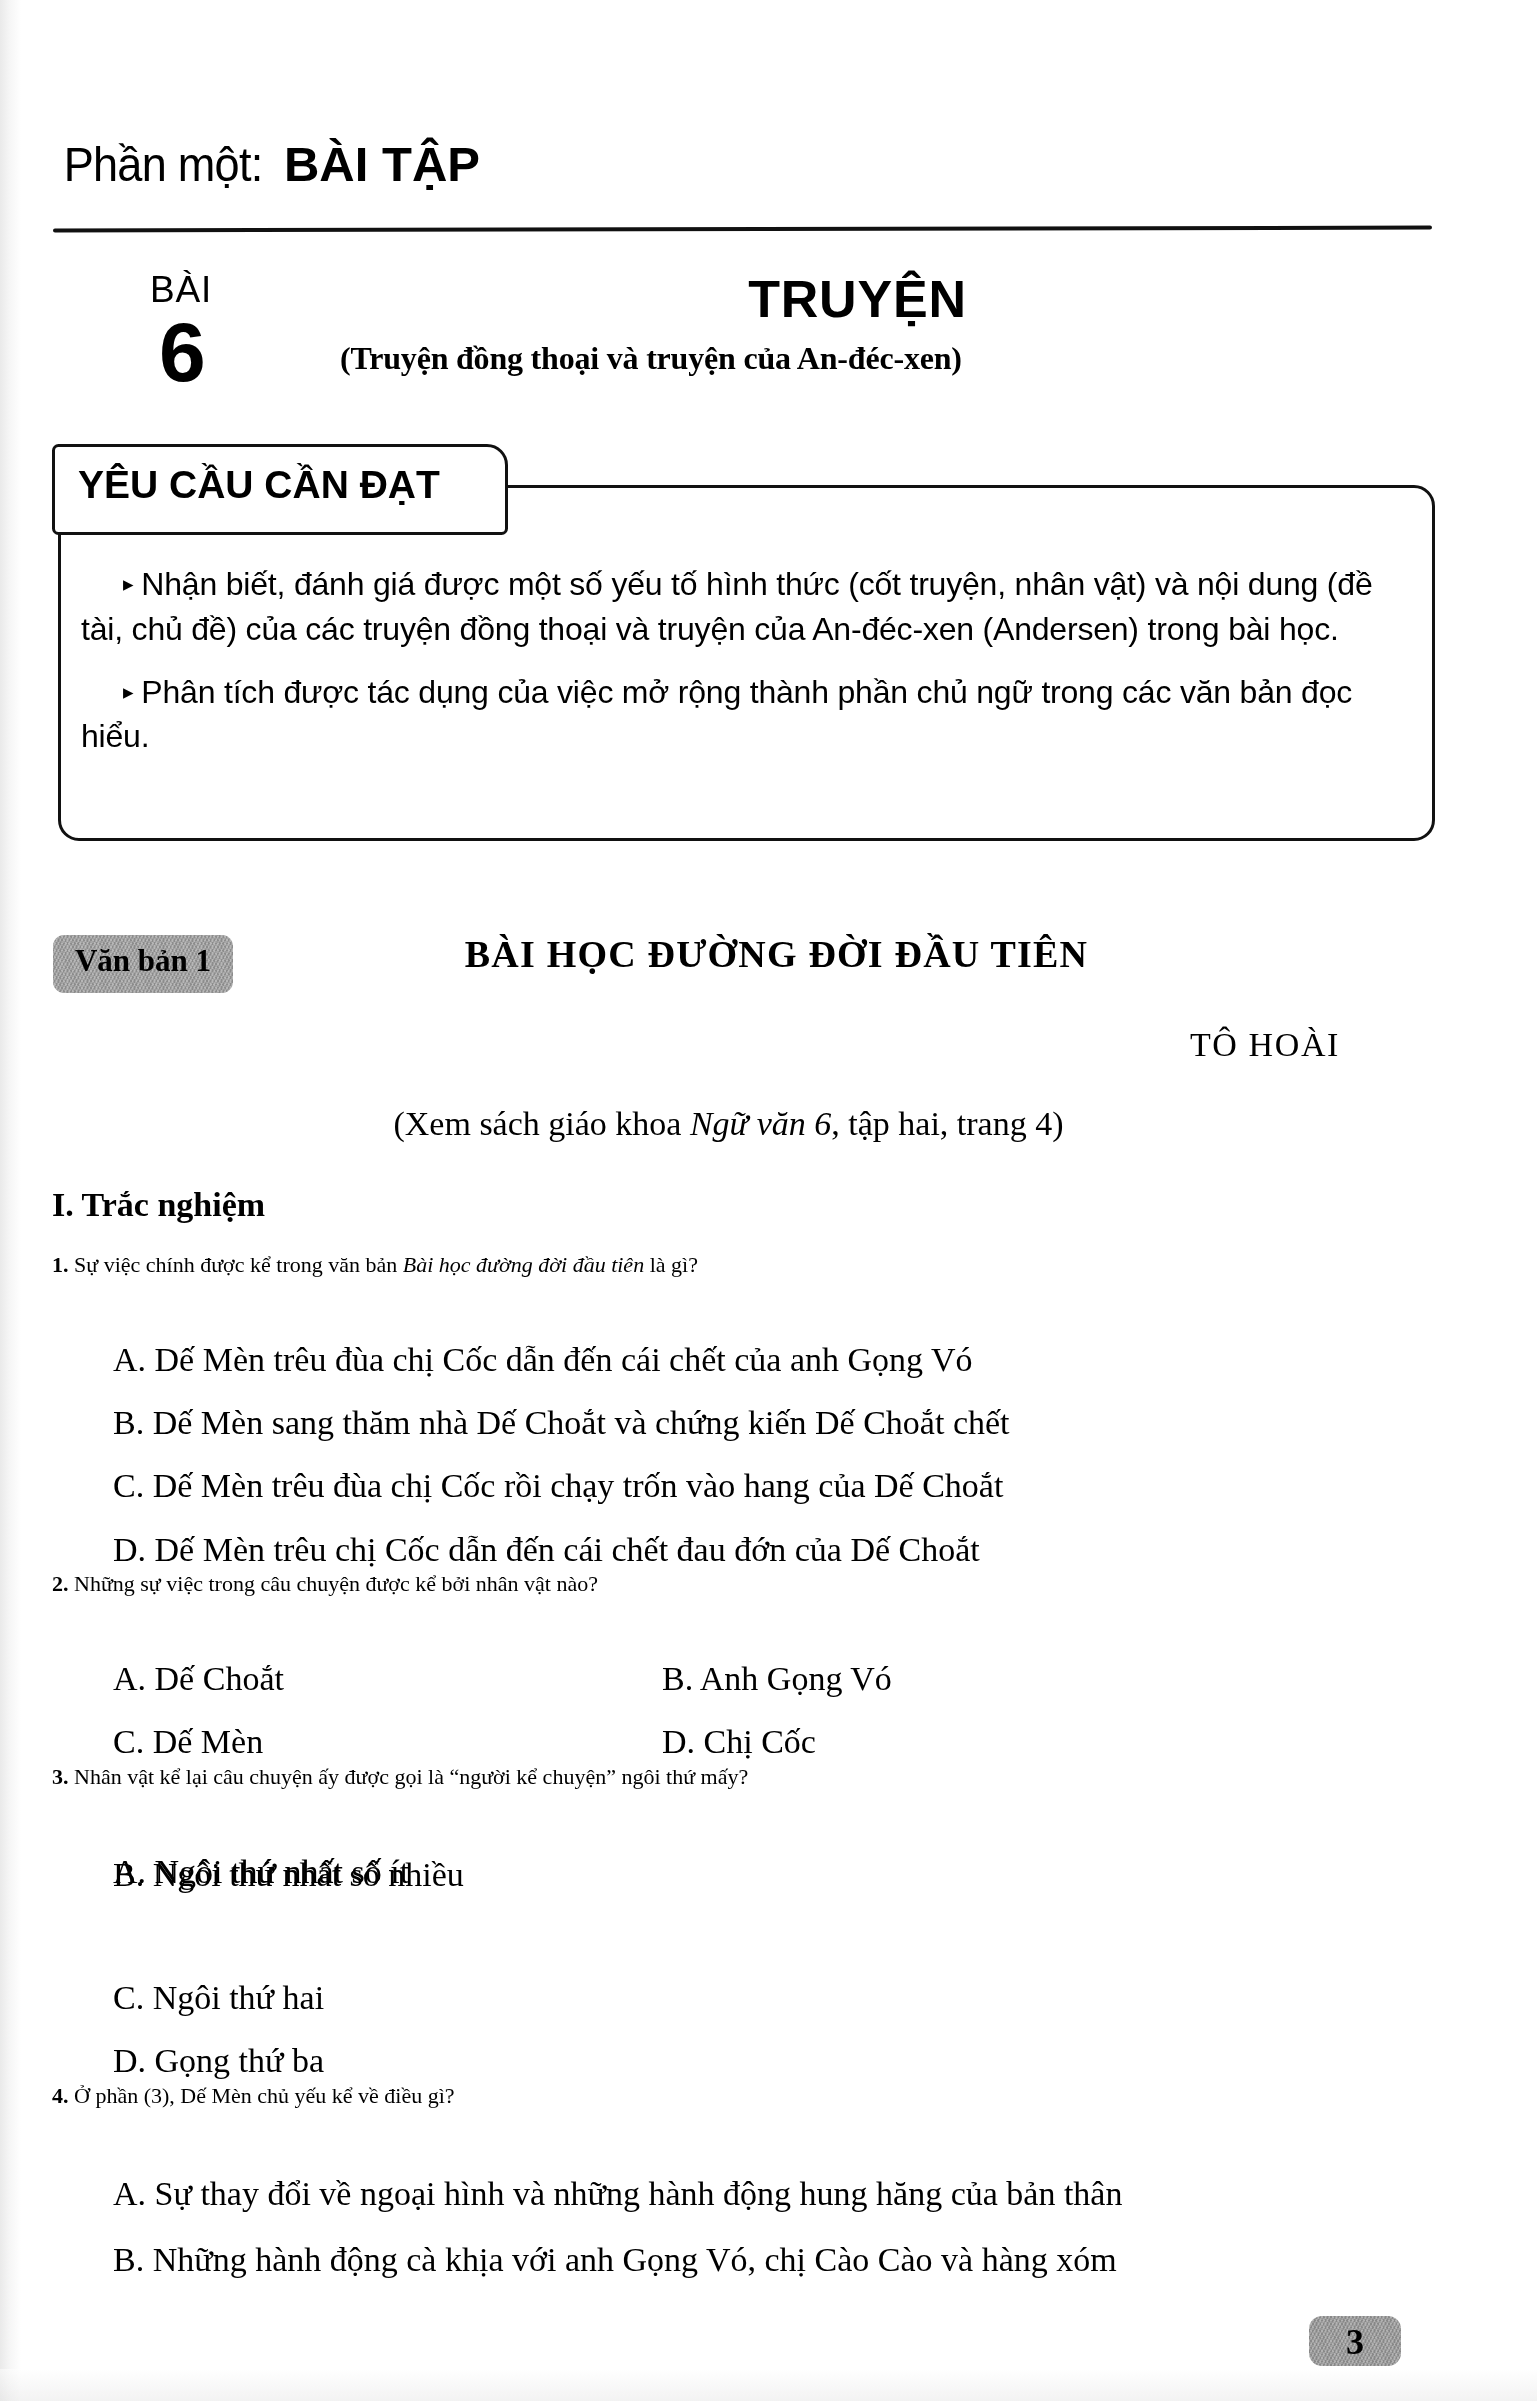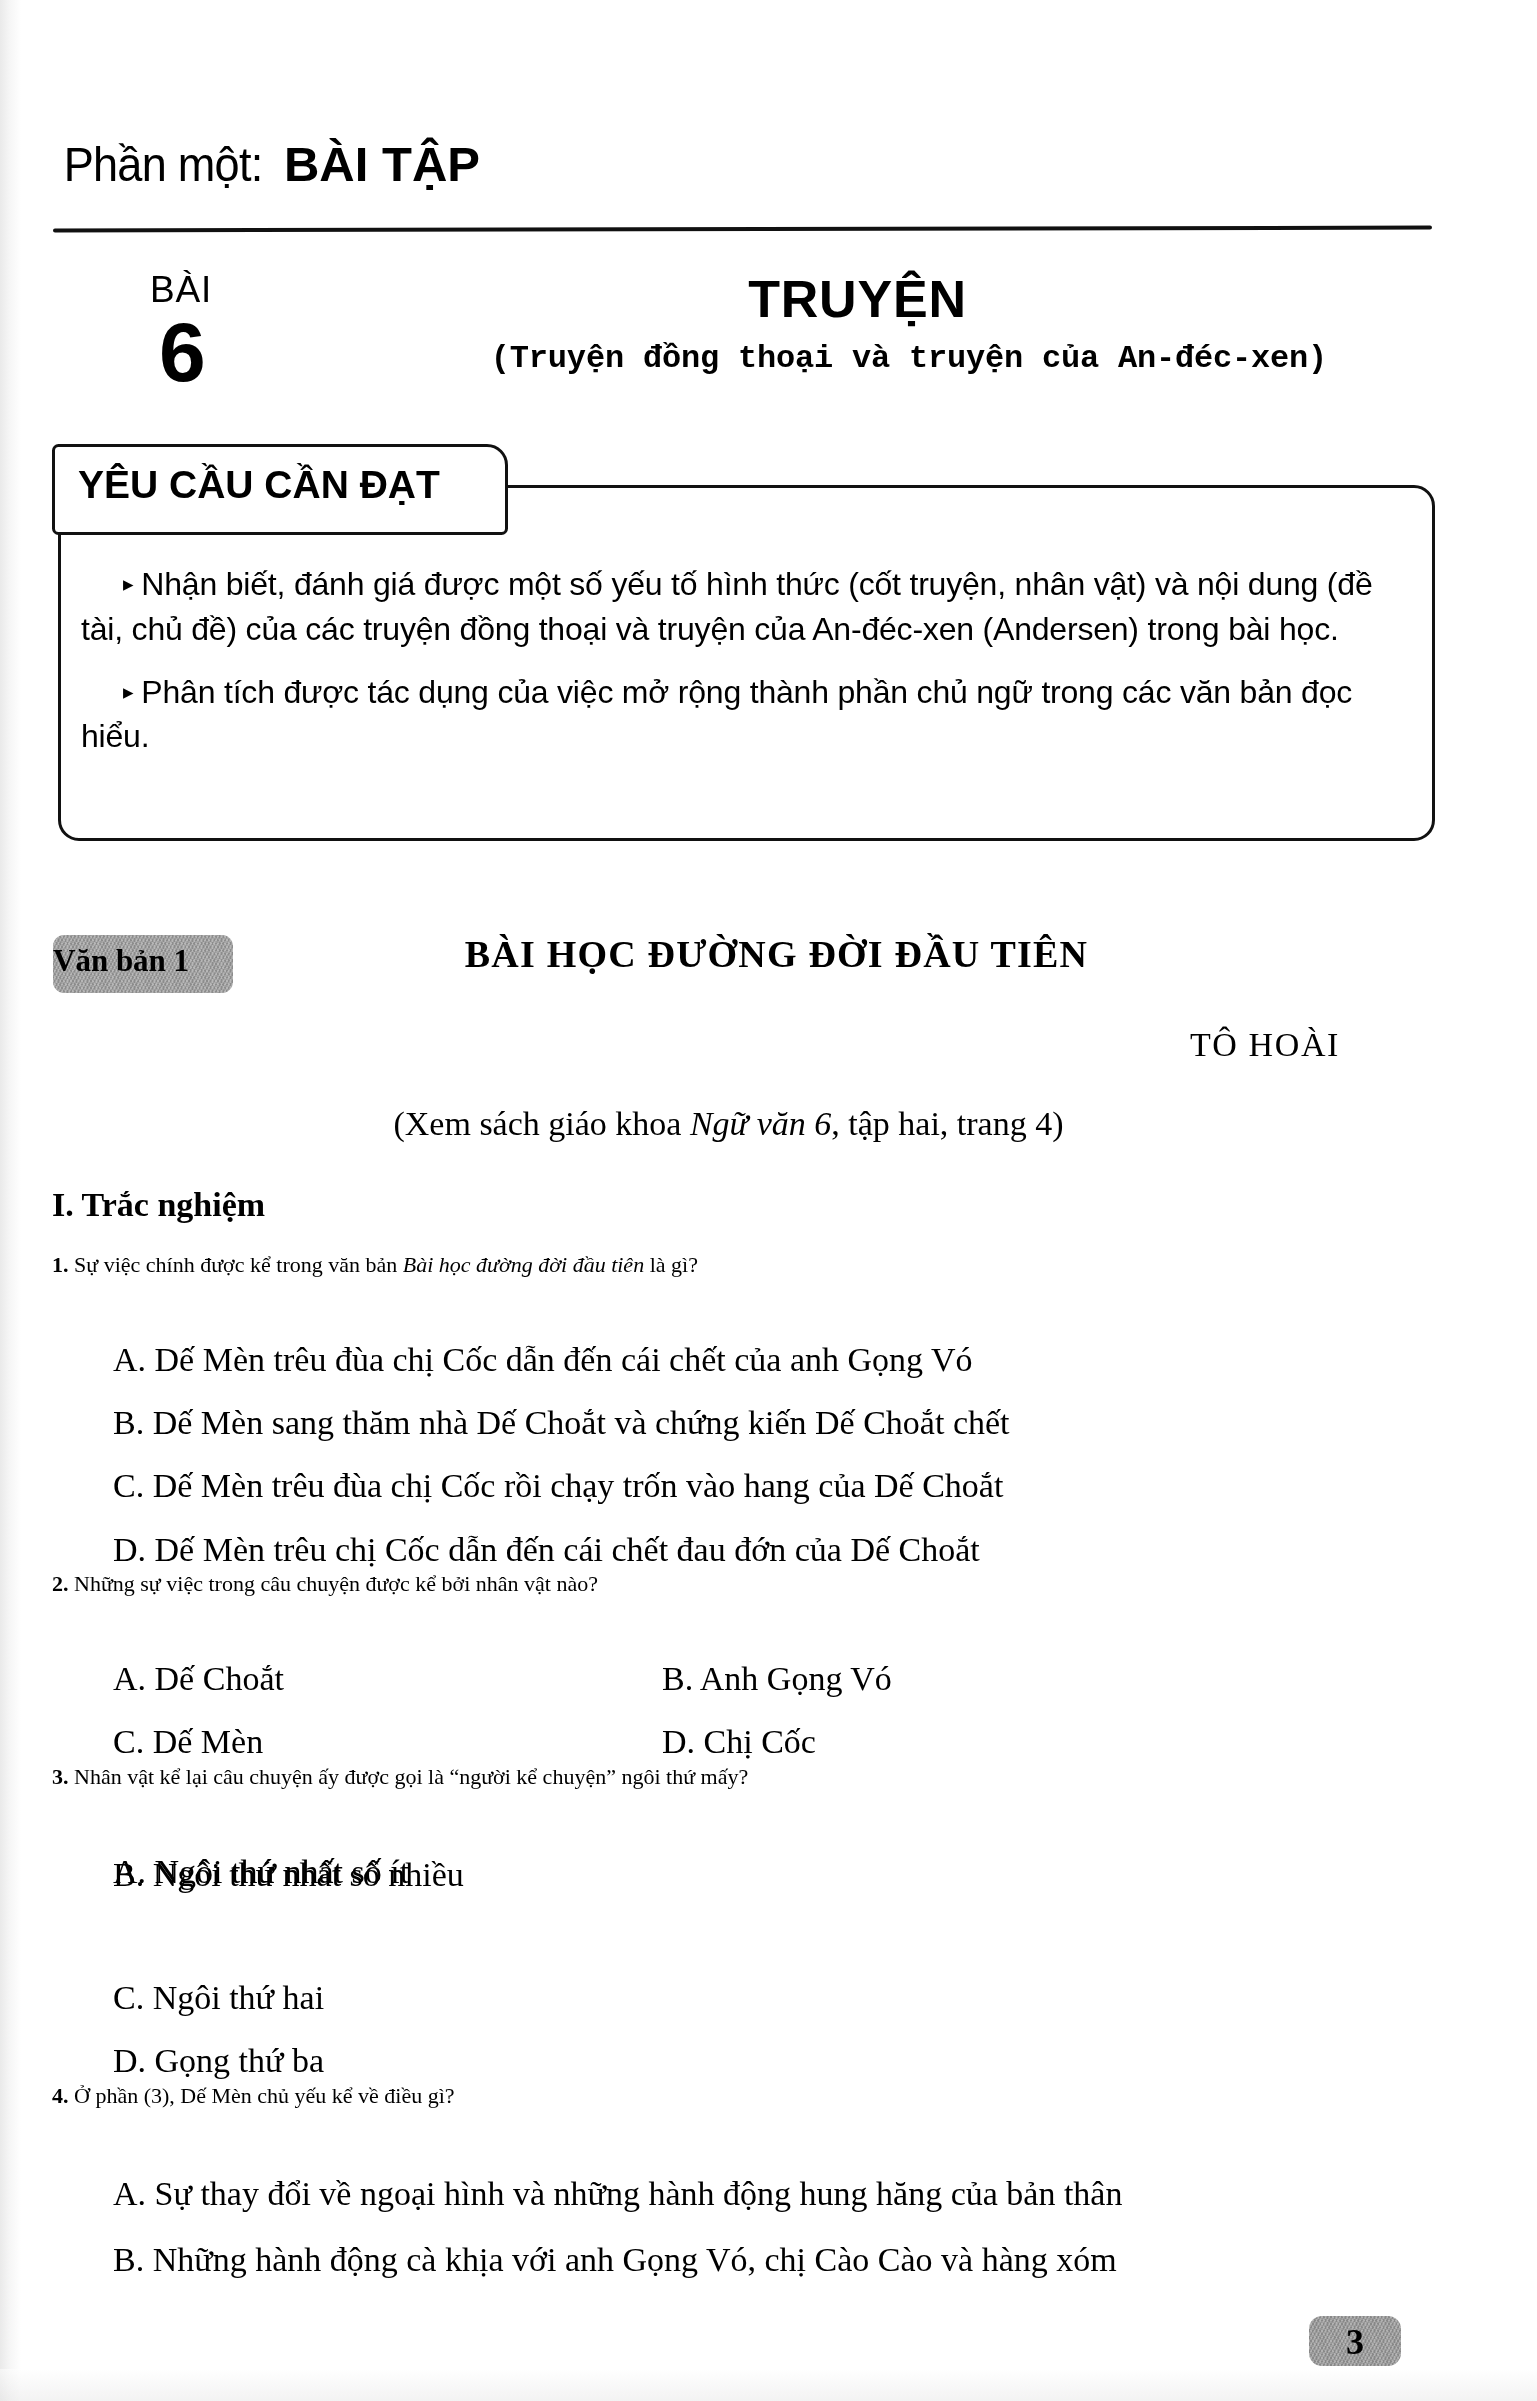--- a/index.html
+++ b/index.html
@@ -99,22 +99,22 @@
     font-family: "Liberation Sans", sans-serif;
     font-size: 52px;
     font-weight: 800;
     letter-spacing: 0.8px;
   }
   .unit-subtitle {
     position: absolute;
     left: 340px;
     top: 340px;
     width: 987px;
-    text-align: right;
-    font-family: Liberation Mono, monospace;
+    text-align: left;
+    font-family: Liberation Serif, serif;
     font-size: 32px;
     font-weight: 800;
     letter-spacing: -0.2px;
   }
 
   
   .req-box {
     position: absolute;
     left: 58px;
     top: 485px;
@@ -179,20 +179,21 @@
     background:
       repeating-linear-gradient(118deg, rgba(0,0,0,.10) 0 1.6px, rgba(255,255,255,.10) 1.6px 3.2px),
       repeating-linear-gradient(62deg, rgba(0,0,0,.07) 0 1.6px, rgba(255,255,255,.08) 1.6px 3.2px),
       #a8a8a8;
   }
   .vb-badge-label {
     position: absolute;
     left: 53px;
     top: 943px;
     width: 180px;
+    text-align: center;
     font-family: "Liberation Serif", serif;
     font-size: 31px;
     font-weight: 700;
     letter-spacing: 0px;
   }
   .doc-title {
     position: absolute;
     left: 291px;
     top: 932px;
     width: 971px;

